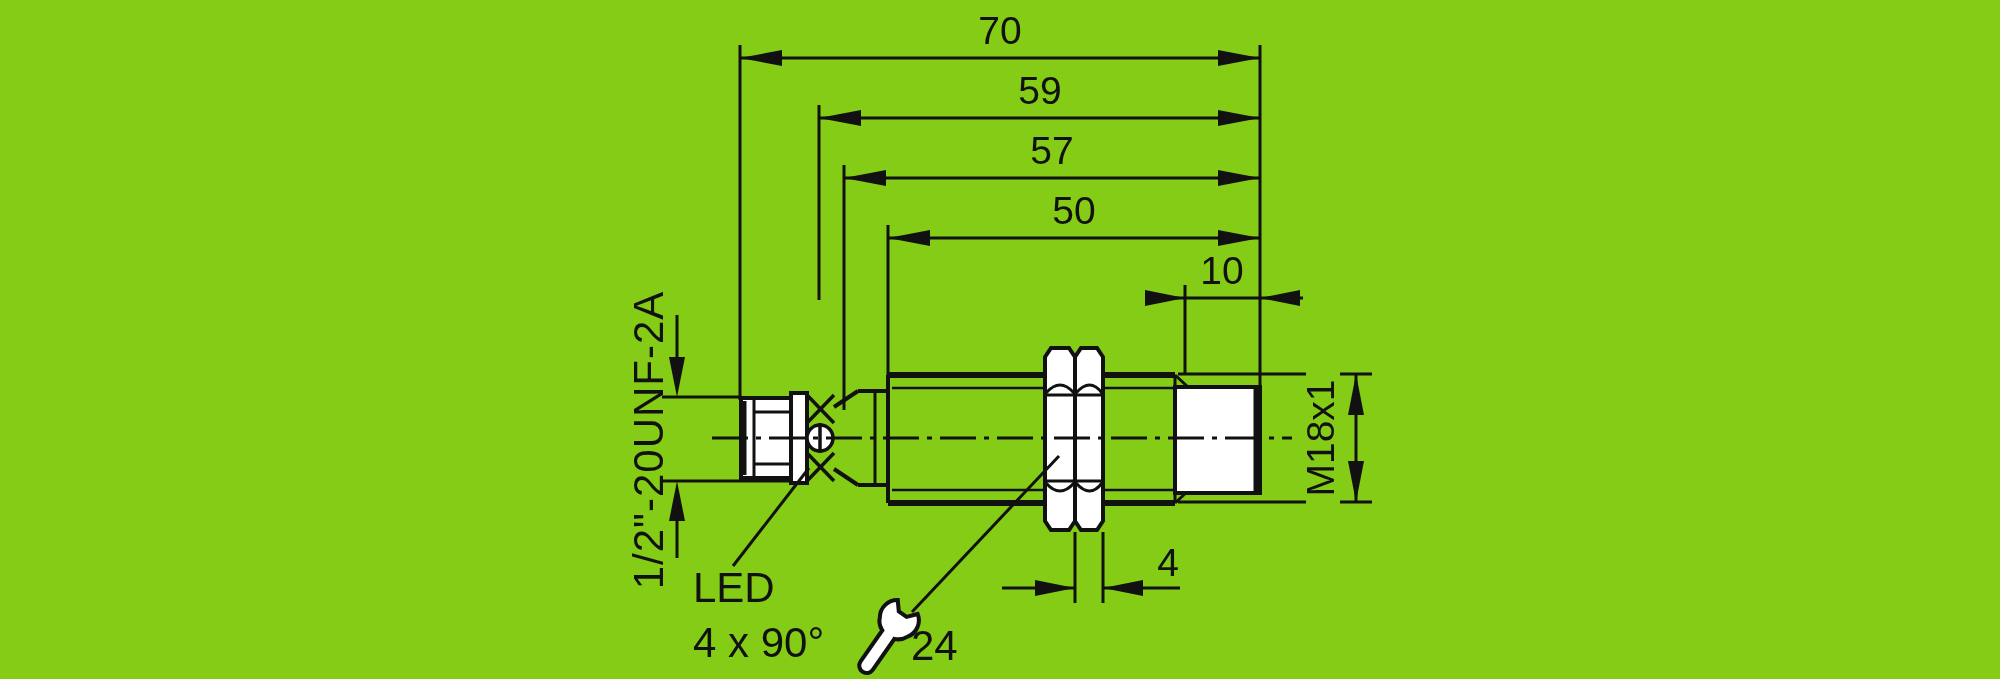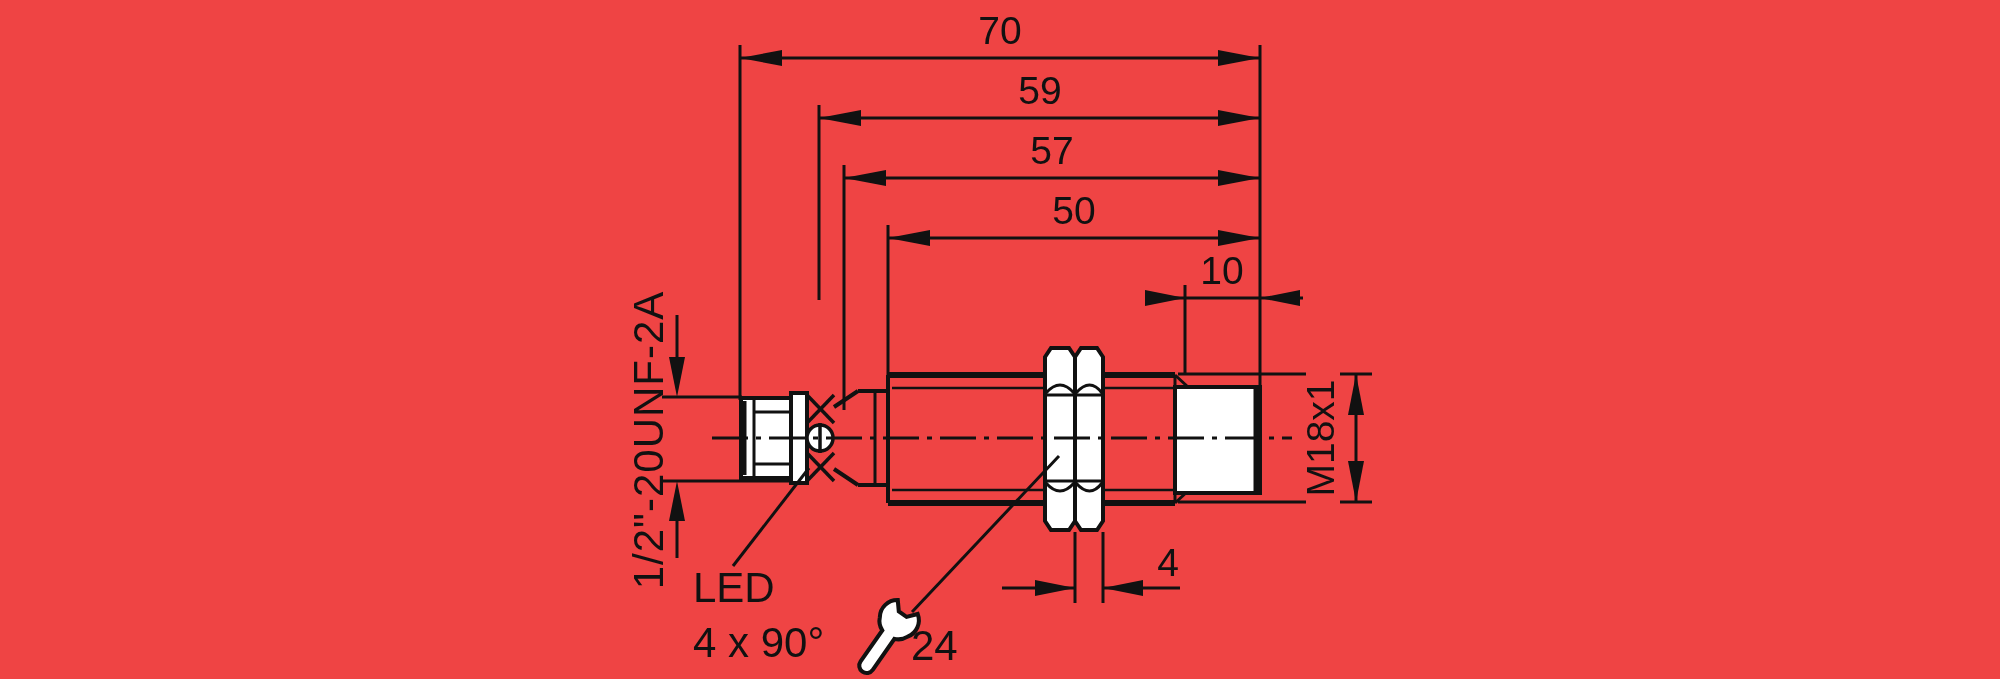--- a/index.html
+++ b/index.html
@@ -4,21 +4,21 @@
 <style>
   html, body {
     margin: 0;
     padding: 0;
     background: #ffffff;
   }
   .canvas {
     position: relative;
     width: 2000px;
     height: 679px;
-    background: #ef4444;
+    background: #84cc16;
     overflow: hidden;
     font-family: "Liberation Sans", sans-serif;
   }
   svg text {
     font-family: "Liberation Sans", sans-serif;
     fill: #111111;
   }
   .dim-label { font-size: 39px; }
   .note-label { font-size: 42px; }
   .thread-label { font-size: 39px; }

